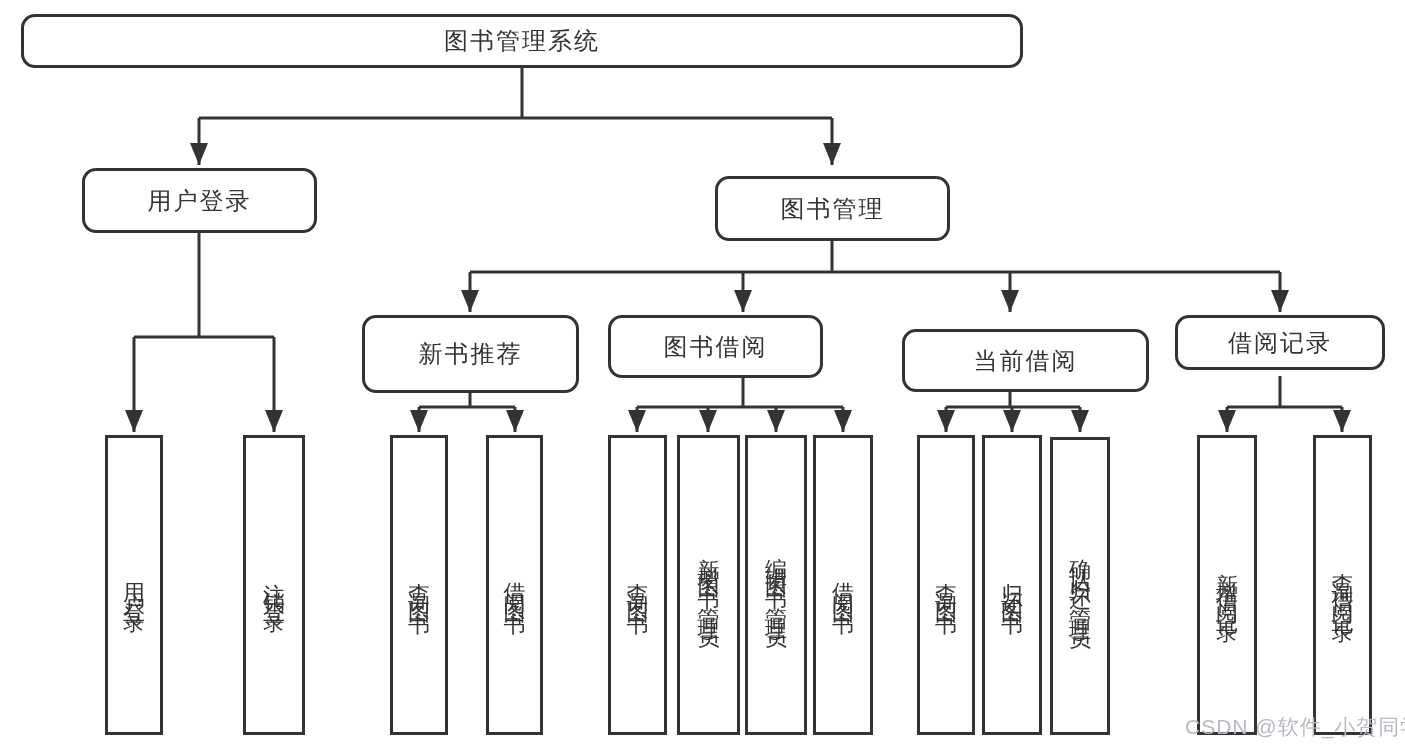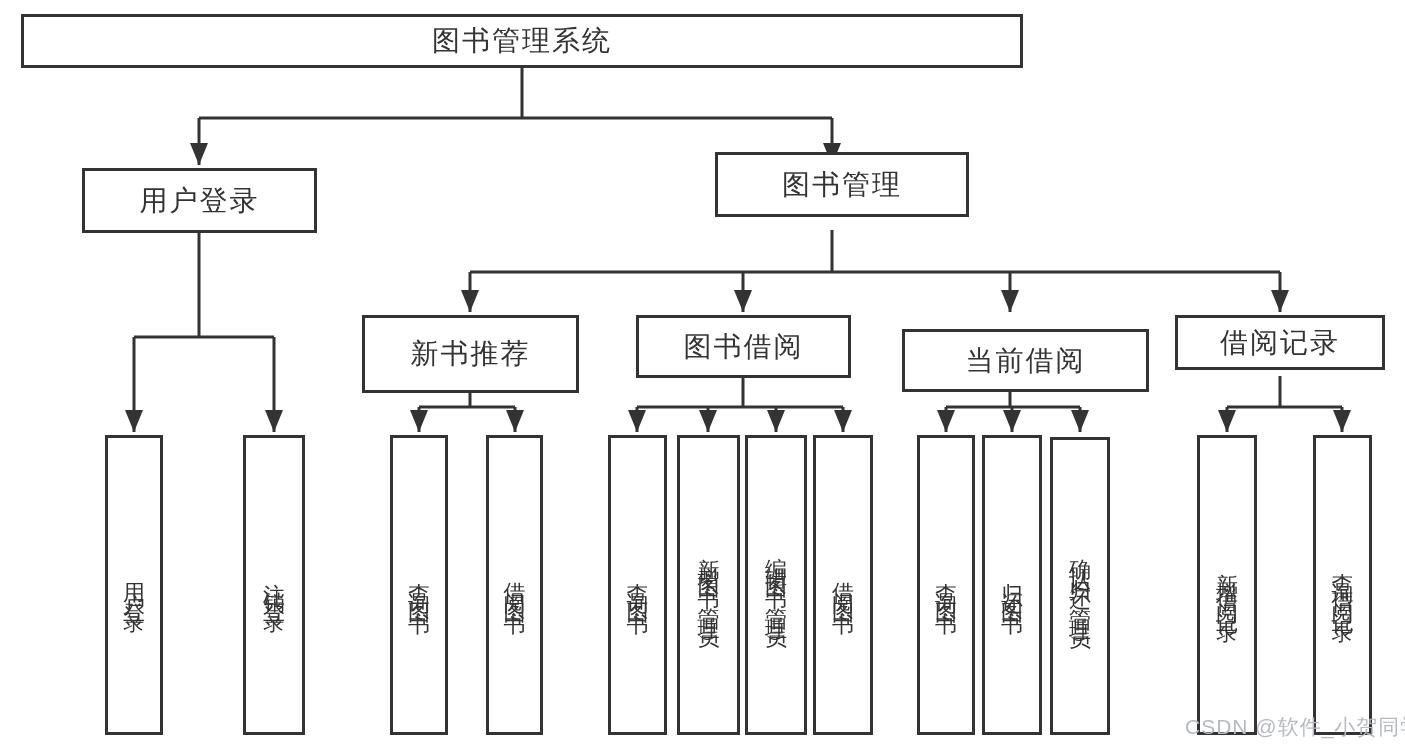--- a/index.html
+++ b/index.html
@@ -14,21 +14,21 @@
   .box{
     position:absolute;
     box-sizing:border-box;
     border:3px solid #333333;
     background:#ffffff;
     color:#333333;
     display:flex;align-items:center;justify-content:center;
     z-index:2;
     text-align:center;
   }
-  .h{font-size:28px;letter-spacing:2px;}
+  .h{font-size:24px;letter-spacing:2px;border-radius:14px;}
   .v{
     writing-mode:vertical-rl;
     text-orientation:mixed;
     font-size:22px;
     letter-spacing:10px;
     line-height:1;
   }
   .watermark{
     position:absolute;
     z-index:5;
@@ -79,24 +79,24 @@
       <path d="M1012,407 V432"></path>
       <path d="M1080,407 V432"></path>
       <path d="M1227,407 V432"></path>
       <path d="M1342,407 V432"></path>
     </g>
   </svg>
 
   <div class="box h" style="left:21px;top:14px;width:1002px;height:54px">图书管理系统</div>
 
   <div class="box h" style="left:82px;top:168px;width:235px;height:65px">用户登录</div>
-  <div class="box h" style="left:715px;top:152px;width:254px;height:65px">图书管理</div>
+  <div class="box h" style="left:715px;top:176px;width:235px;height:65px">图书管理</div>
 
   <div class="box h" style="left:362px;top:315px;width:217px;height:78px">新书推荐</div>
-  <div class="box h" style="left:636px;top:315px;width:215px;height:63px">图书借阅</div>
+  <div class="box h" style="left:608px;top:315px;width:215px;height:63px">图书借阅</div>
   <div class="box h" style="left:902px;top:329px;width:247px;height:63px">当前借阅</div>
   <div class="box h" style="left:1175px;top:315px;width:210px;height:55px">借阅记录</div>
 
   <div class="box v" style="left:105px;top:435px;width:58px;height:300px">用户登录</div>
   <div class="box v" style="left:243px;top:435px;width:62px;height:300px">注销登录</div>
 
   <div class="box v" style="left:390px;top:435px;width:58px;height:300px">查询图书</div>
   <div class="box v" style="left:486px;top:435px;width:57px;height:300px">借阅图书</div>
 
   <div class="box v" style="left:608px;top:435px;width:59px;height:300px">查询图书</div>

